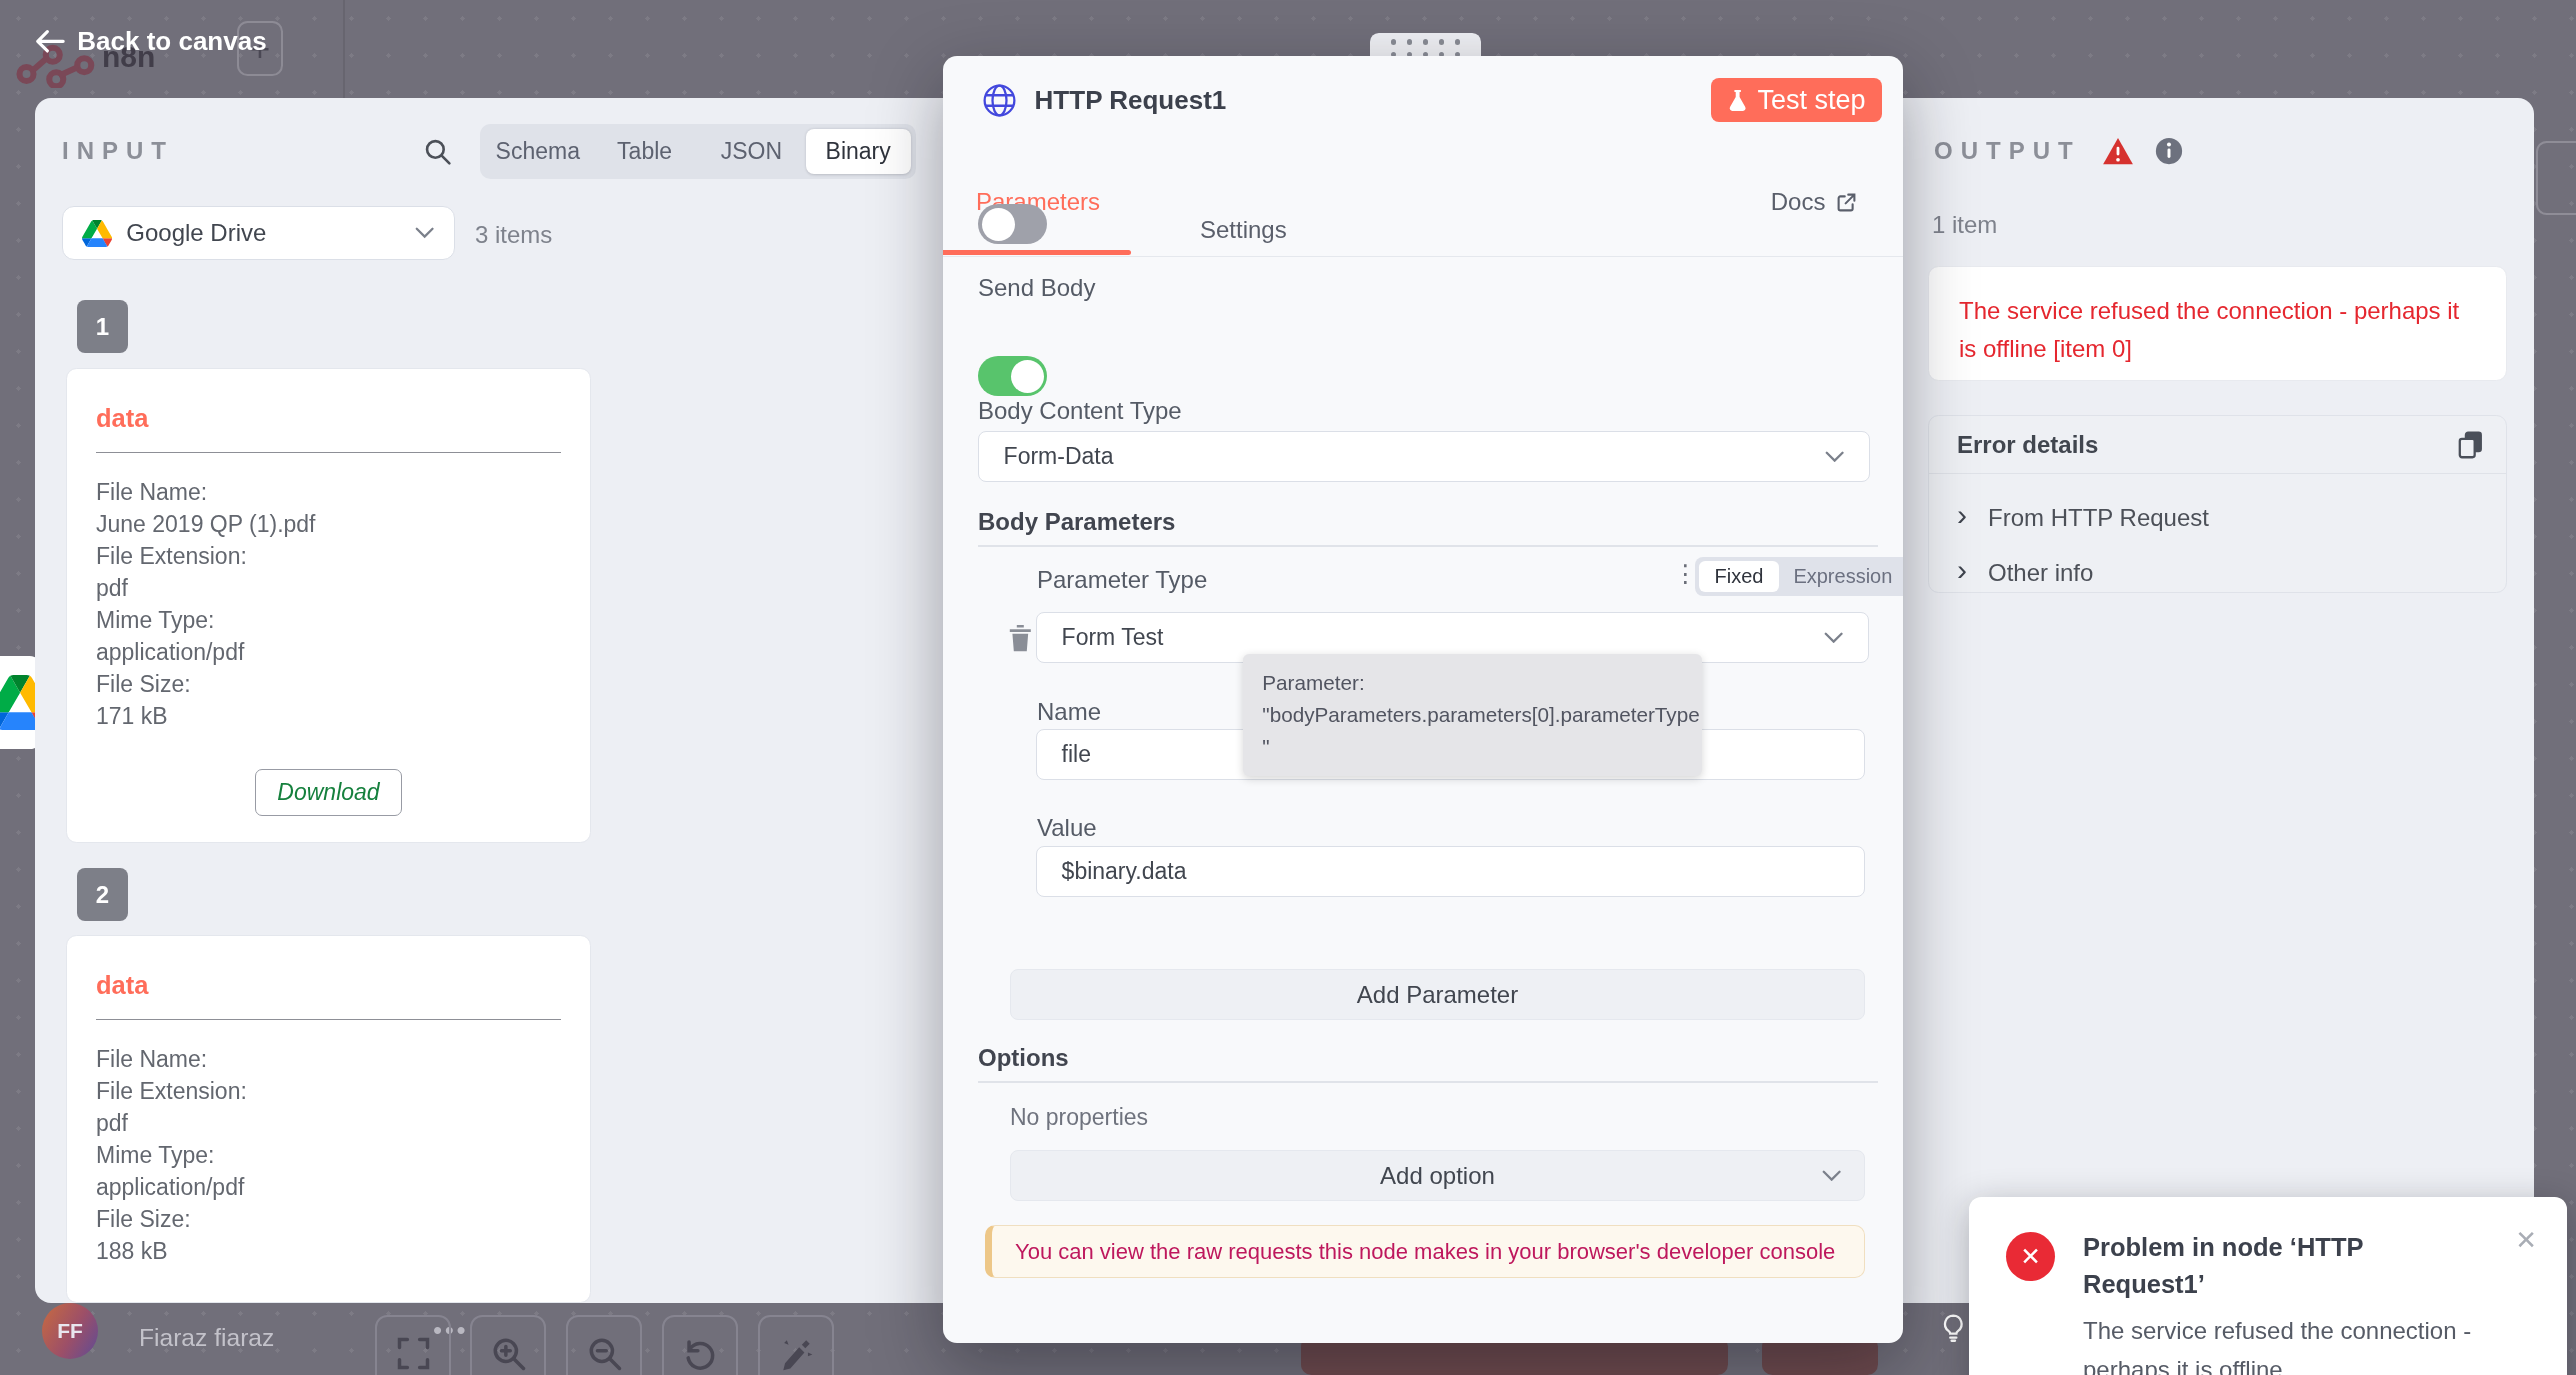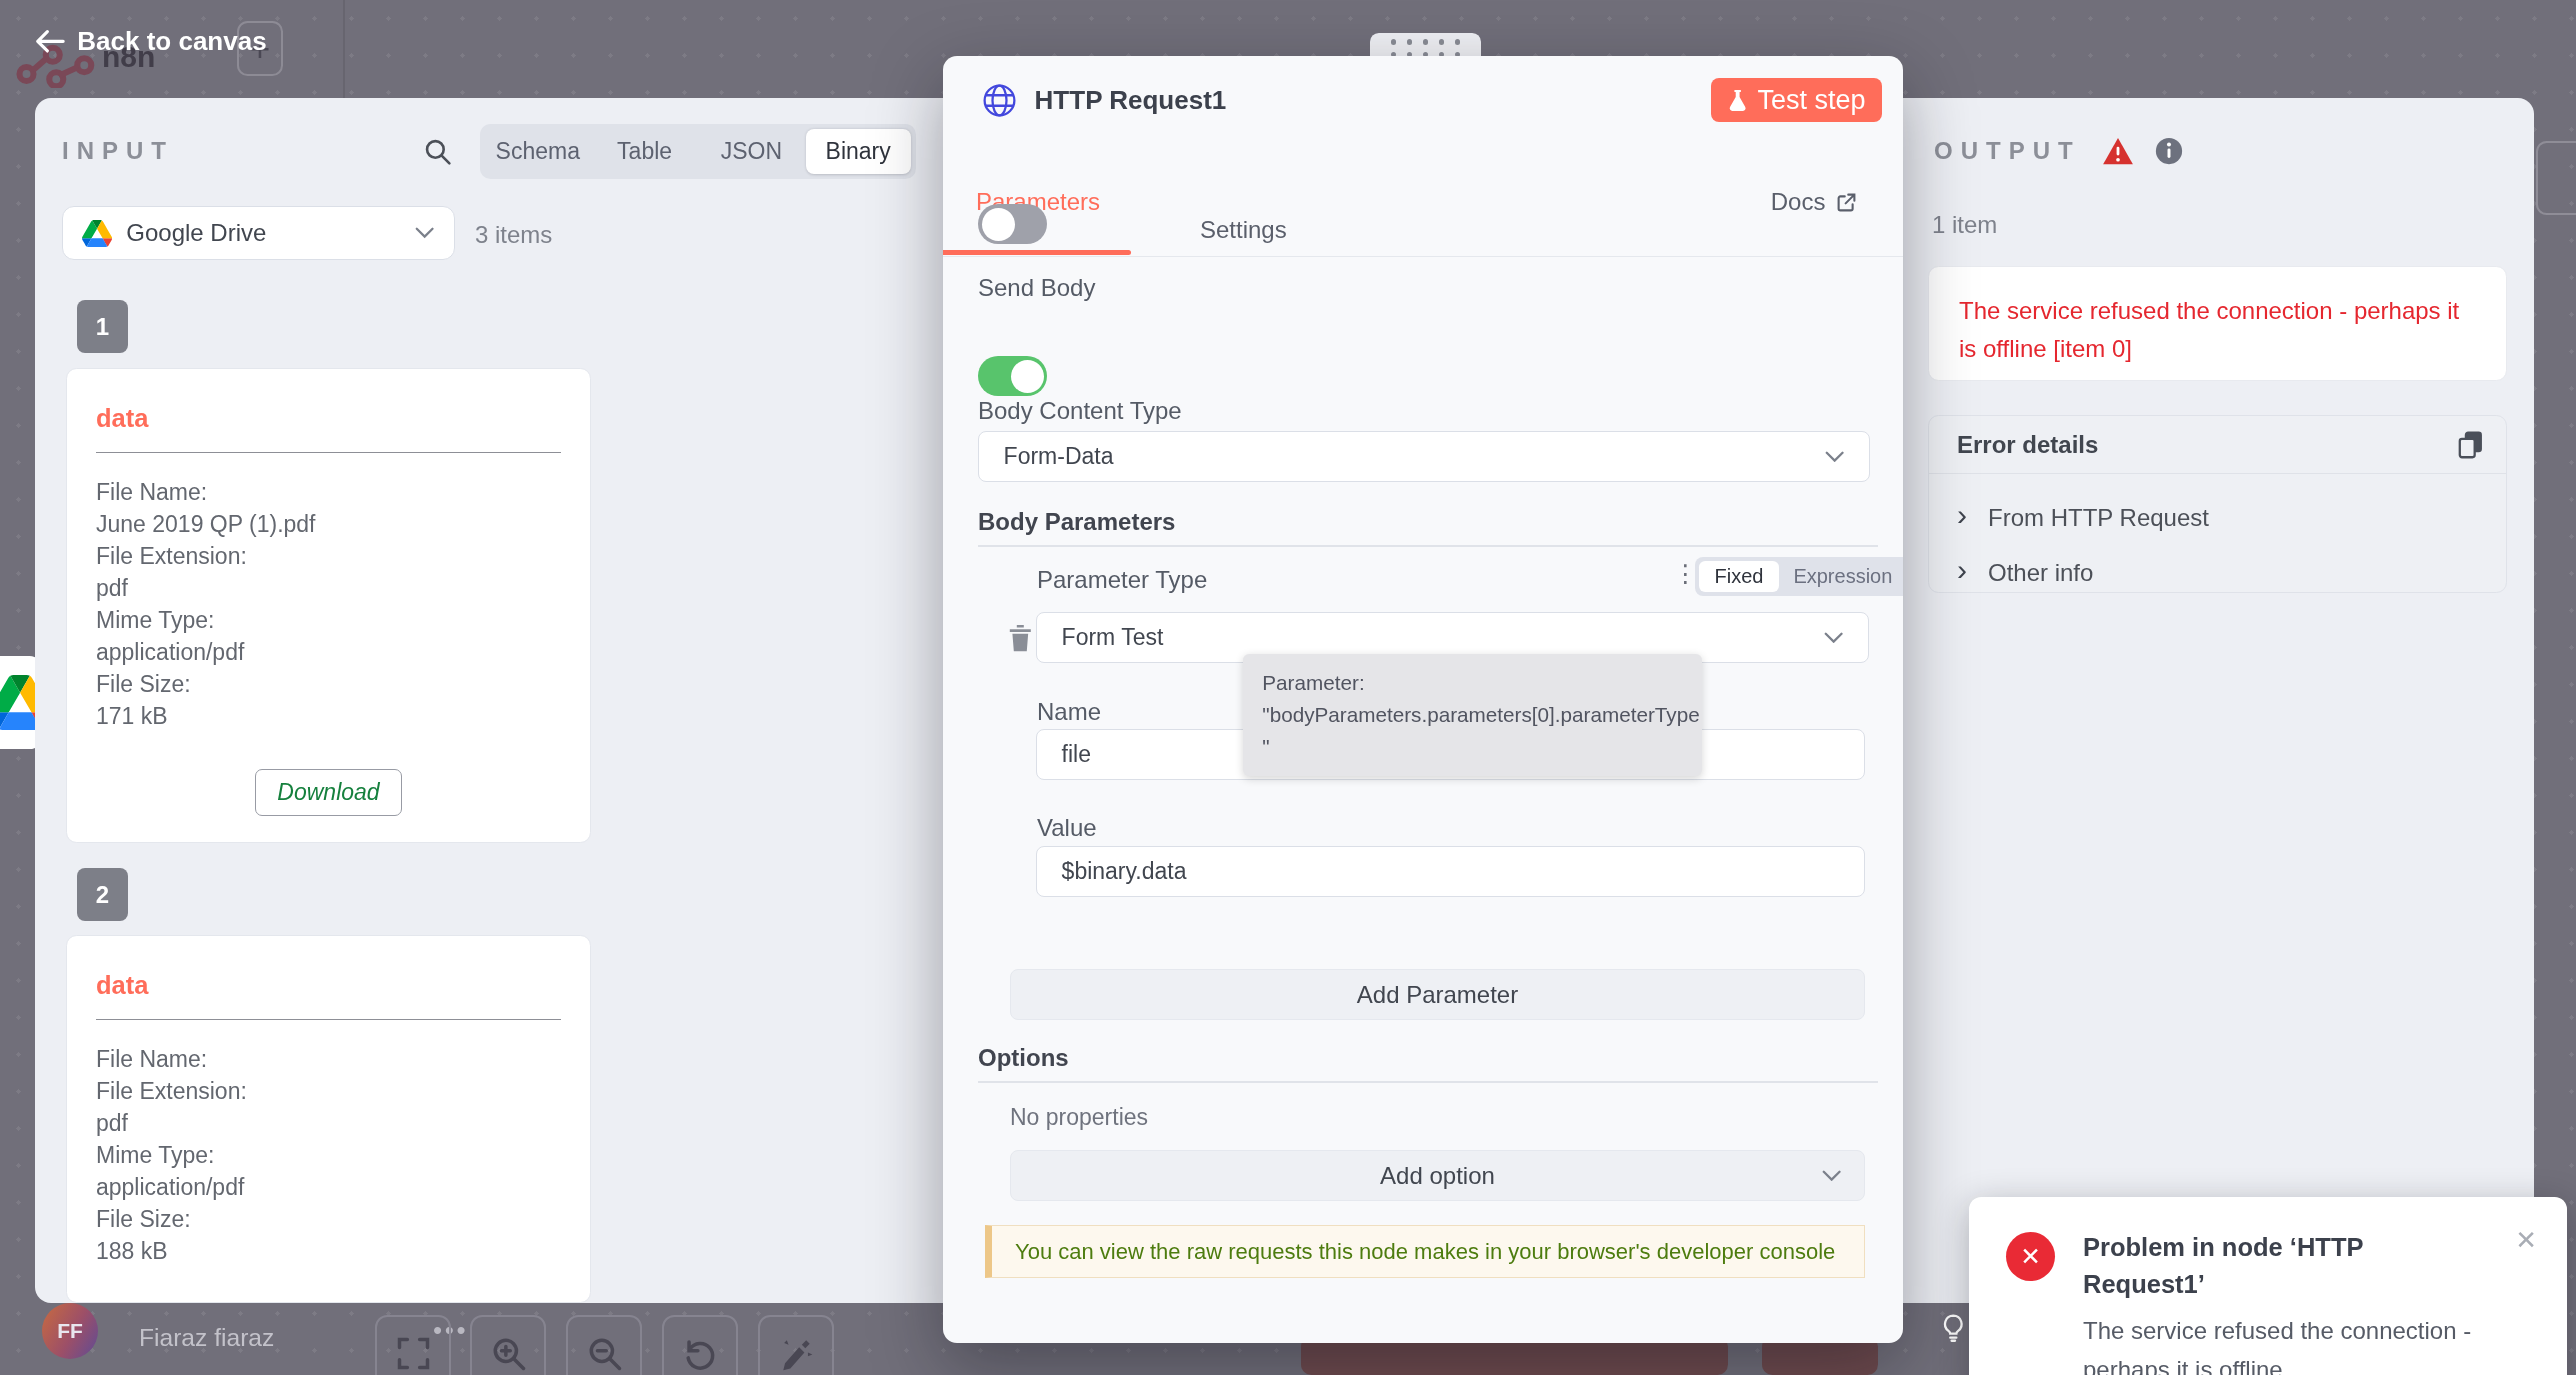--- a/index.html
+++ b/index.html
@@ -84,22 +84,22 @@
   .t-on{background:#58c46c;}.t-on .knob{right:3.5px;}
   .m-input{background:#fff;border:1.6px solid #dbdfe7;border-radius:8px;display:flex;align-items:center;
     padding:0 24.6px;font-size:23px;color:#41464f;justify-content:space-between;}
   .sec-head{font-size:24px;font-weight:700;color:#41454f;}
   .divider{height:1.8px;background:#e0e3e9;}
   .seg{position:absolute;display:flex;background:#dfe2ea;border-radius:8px;padding:3.5px;align-items:center;}
   .seg .on{background:#fff;border-radius:6.2px;padding:4.4px 16px;font-size:20px;color:#2f333c;}
   .seg .off{padding:4.4px 14px;font-size:20px;color:#6b7080;}
   .gray-btn{position:absolute;background:#eef0f4;border:1.6px solid #e5e8ee;border-radius:8px;
     display:flex;align-items:center;justify-content:center;font-size:24px;color:#41464f;}
-  .callout{position:absolute;background:#fdf8ee;border:1.6px solid #f0dfc0;border-left:7px solid #edc788;border-radius:0;
-    display:flex;align-items:center;padding-left:23px;font-size:22px;color:#4d7c0f;}
+  .callout{position:absolute;background:#fdf8ee;border:1.6px solid #f0dfc0;border-left:7px solid #edc788;border-radius:10px;
+    display:flex;align-items:center;padding-left:23px;font-size:22px;color:#be185d;}
   .tooltip{left:1243px;top:654px;width:459px;background:#e5e5e8;border-radius:6.2px;padding:13px 19.3px;z-index:9;
     font-size:20.7px;line-height:1.55;color:#515460;box-shadow:0 2.6px 8.8px rgba(0,0,0,.16);}
 
   
   .toast{left:1969px;top:1197px;width:598px;height:202px;background:#fff;border-radius:12.3px;z-index:10;
     box-shadow:0 8.8px 35px rgba(20,20,30,.3);padding:30px 32px 0 37px;}
   .toast-ico{position:absolute;left:37px;top:35px;width:49px;height:49px;border-radius:50%;background:#e92a35;
     color:#fff;font-size:24.6px;font-weight:700;display:flex;align-items:center;justify-content:center;}
   .toast-title{position:absolute;left:114px;top:32px;width:378px;font-size:25.5px;font-weight:700;color:#3c414c;line-height:37px;}
   .toast-close{position:absolute;right:30px;top:28px;font-size:26px;color:#a9adb5;}

